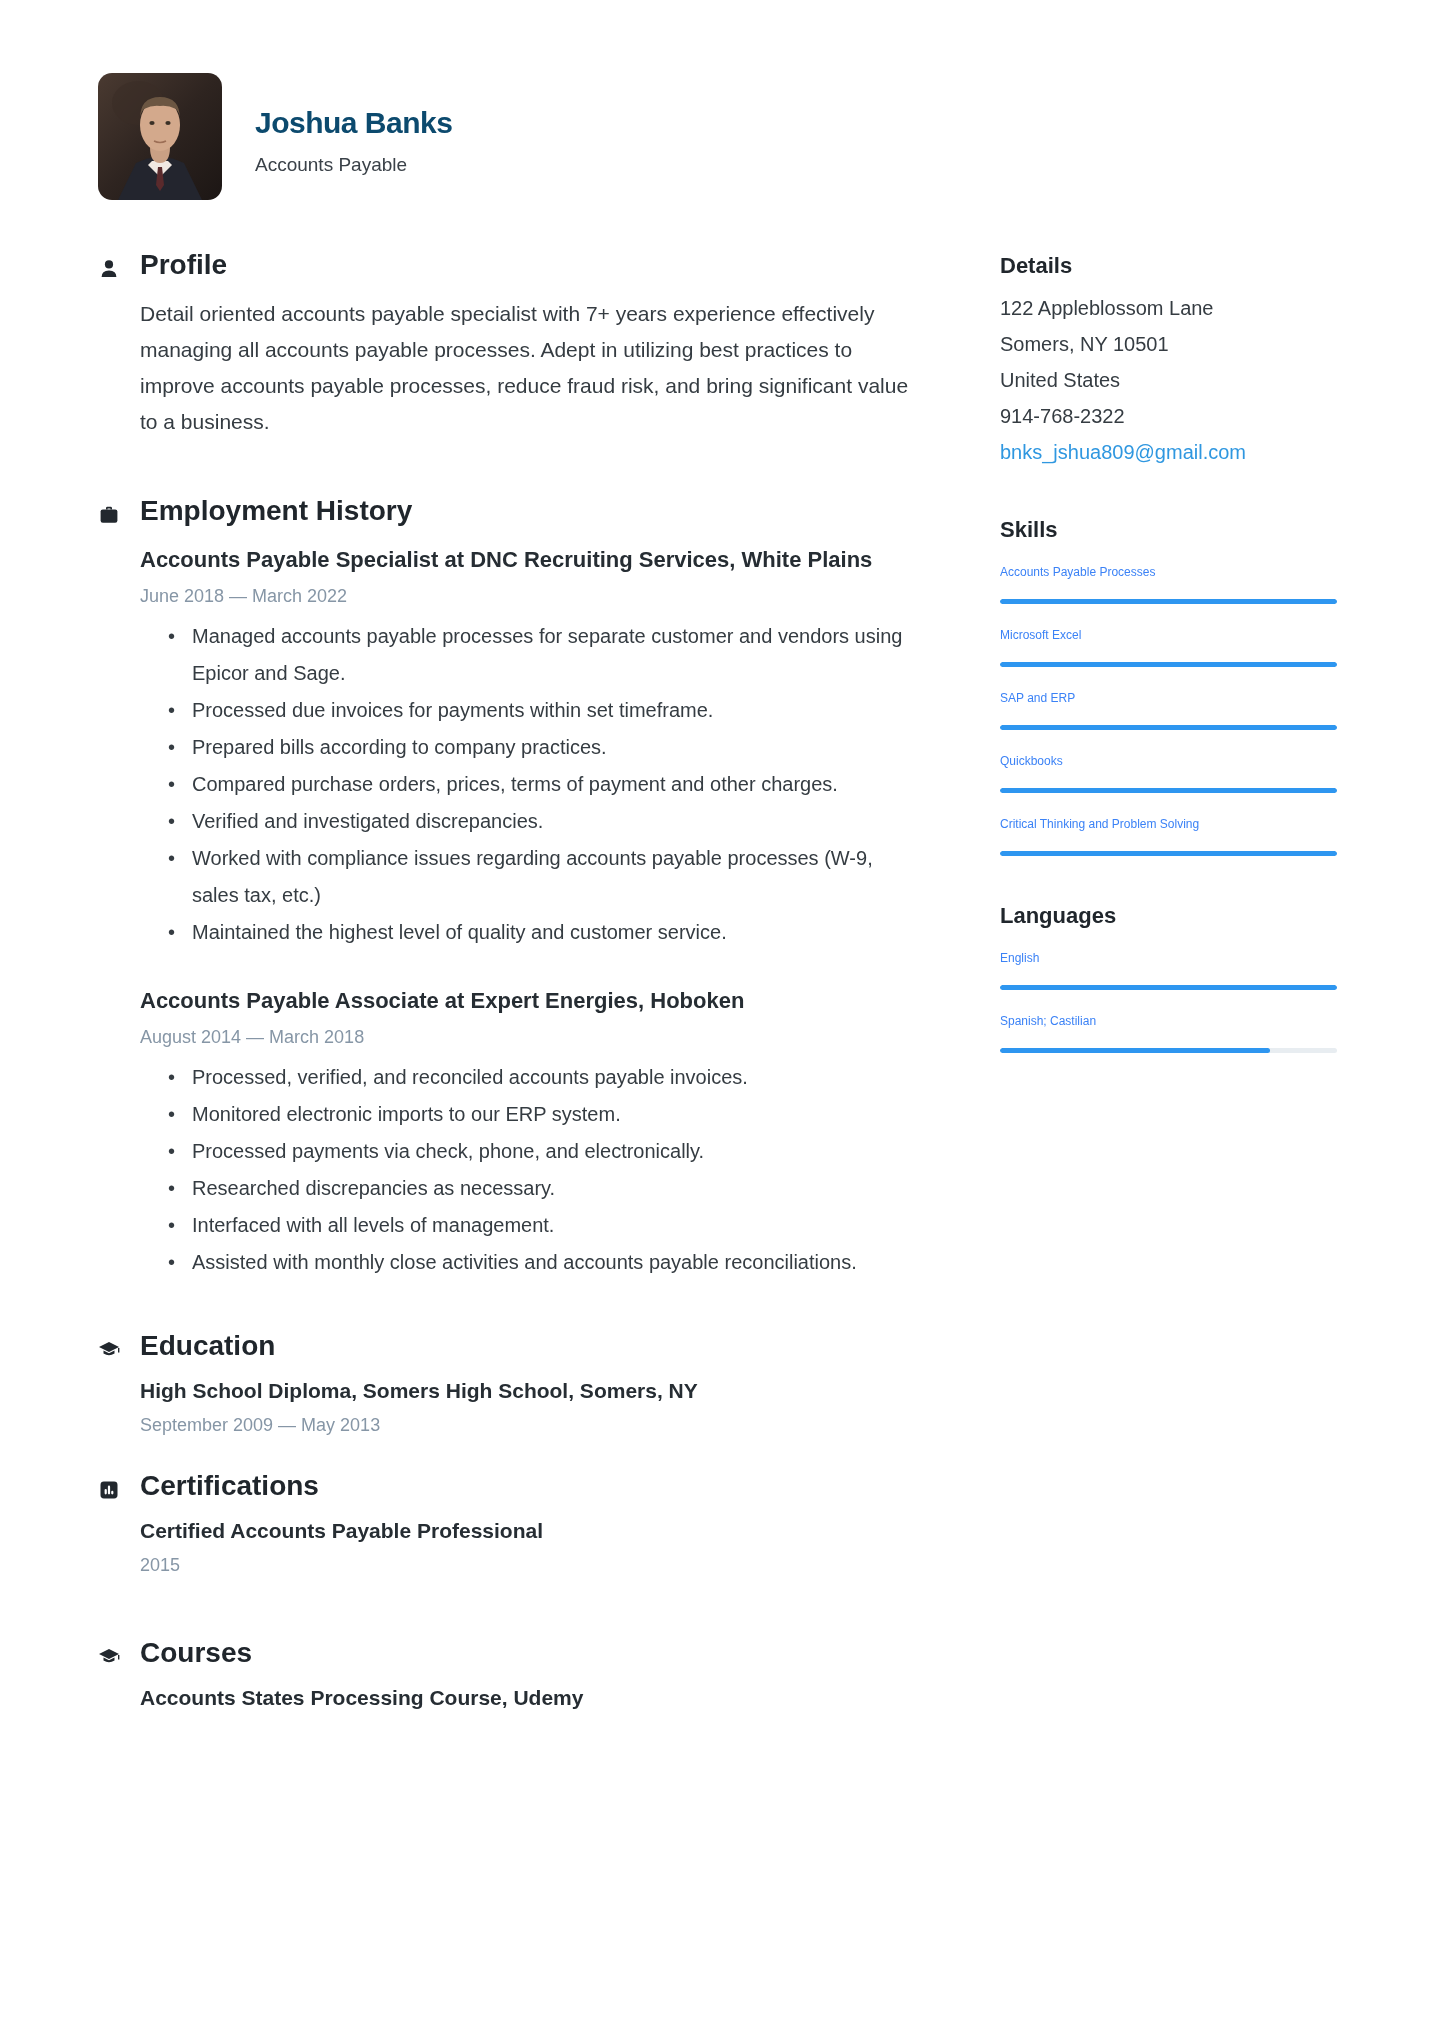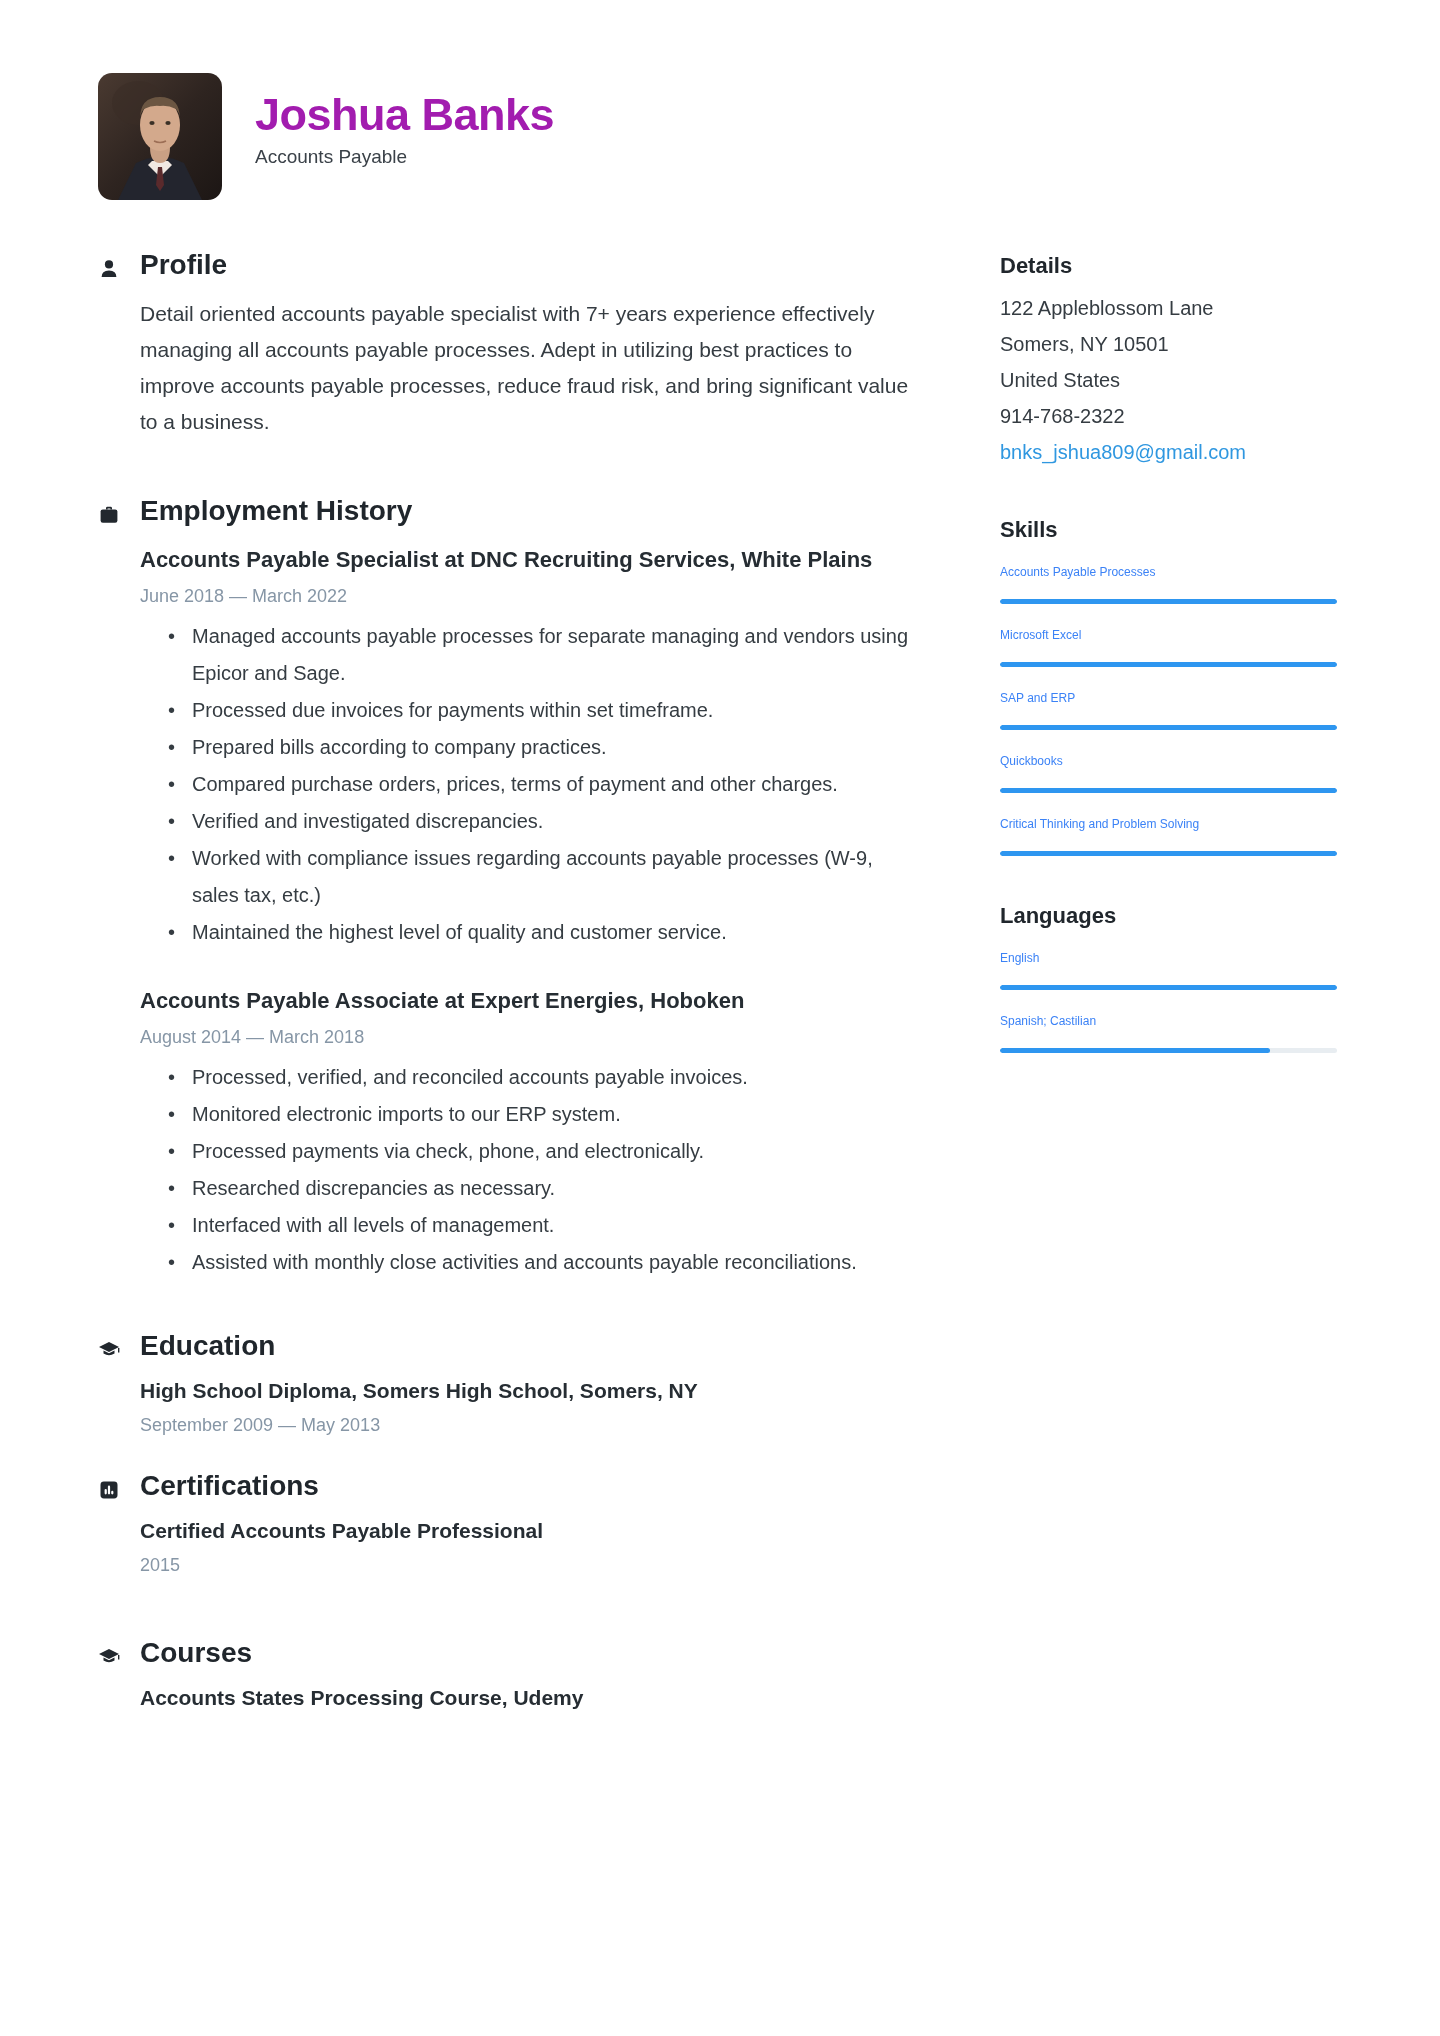--- a/index.html
+++ b/index.html
@@ -7,21 +7,21 @@
   body { font-family:"Liberation Sans","DejaVu Sans",sans-serif; color:#353c42; }
   .page { position:relative; width:1440px; height:2036px; background:#ffffff; overflow:hidden; }
 
   
   .main { position:absolute; left:98px; top:0; width:812px; }
 
   .header { display:flex; align-items:flex-start; margin-top:73px; }
   .photo { width:124px; height:127px; border-radius:14px; overflow:hidden; flex:0 0 auto; }
   .photo svg { display:block; }
   .name-block { margin-left:33px; padding-top:16px; }
-  .person-name { font-size:45px; font-weight:bold; color:#a21caf; letter-spacing:-0.5px; line-height:52px; }
+  .person-name { font-size:30px; font-weight:bold; color:#0c4a6e; letter-spacing:-0.5px; line-height:52px;margin-top:8px; }
   .person-title { font-size:19px; color:#3a4148; margin-top:5px; }
 
   .section { margin-top:50px; }
   .section.mt56 { margin-top:56px; }
   .section.mt53 { }
   .section.mt64 { margin-top:36px; }
   .section.mt63 { margin-top:63px; }
   .sec-head { display:flex; align-items:flex-end; }
   .sec-icon { width:22px; height:22px; flex:0 0 auto; margin-right:20px; display:flex; align-items:center; justify-content:center; }
   .sec-title { font-size:28px; font-weight:bold; color:#20262c; line-height:30px; }
@@ -113,21 +113,21 @@
             </svg>
         </span>
         <span class="sec-title">Employment History</span>
       </div>
       <div class="sec-body">
 
         <div class="job">
           <div class="job-title">Accounts Payable Specialist at DNC Recruiting Services, White Plains</div>
           <div class="dates">June 2018 — March 2022</div>
           <ul class="bullets">
-            <li>Managed accounts payable processes for separate managing and vendors using Epicor and Sage.</li>
+            <li>Managed accounts payable processes for separate customer and vendors using Epicor and Sage.</li>
             <li>Processed due invoices for payments within set timeframe.</li>
             <li>Prepared bills according to company practices.</li>
             <li>Compared purchase orders, prices, terms of payment and other charges.</li>
             <li>Verified and investigated discrepancies.</li>
             <li>Worked with compliance issues regarding accounts payable processes (W-9, sales tax, etc.)</li>
             <li>Maintained the highest level of quality and customer service.</li>
           </ul>
         </div>
 
         <div class="job">

